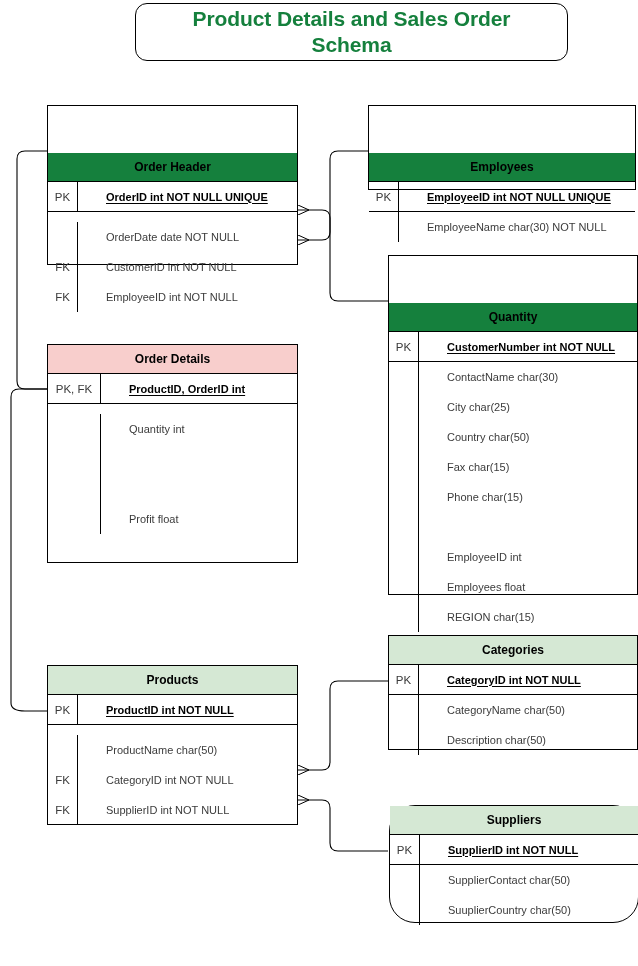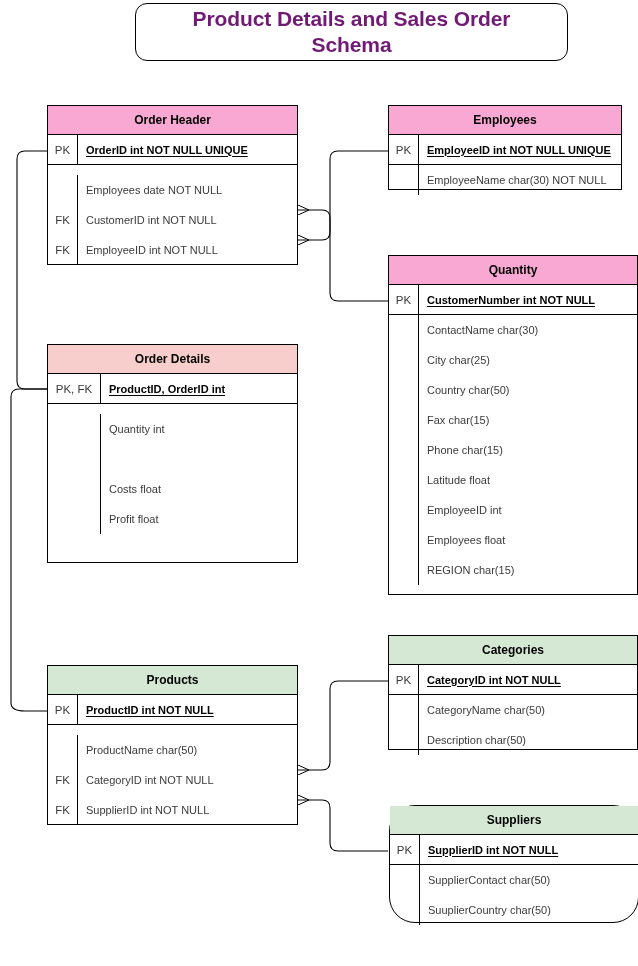--- a/index.html
+++ b/index.html
@@ -39,21 +39,21 @@
     border-radius: 12px;
     background: #ffffff;
     display: flex;
     align-items: center;
     justify-content: center;
     box-sizing: border-box;
   }
   .title-text {
     font-size: 21px;
     font-weight: bold;
-    color: #701a75;
+    color: #15803d;
     text-align: center;
     line-height: 26px;
     letter-spacing: -0.1px;
   }
 
   
   .entity {
     position: absolute;
     border: 1px solid #000000;
     background: #ffffff;
@@ -63,28 +63,29 @@
     height: 29px;
     border-bottom: 1px solid #000000;
     display: flex;
     align-items: center;
     justify-content: center;
     font-size: 12px;
     font-weight: bold;
     color: #000000;
     box-sizing: border-box;
   }
-  .ent-header.blue  { background: #f9a8d4; }
+  .ent-header.blue  { background: #15803d; margin-top: 47px; }
   .ent-header.pink  { background: #f8cecc; }
   .ent-header.green { background: #d5e8d4; }
 
   .ent-row {
     display: flex;
     height: 30px;
     box-sizing: border-box;
+    gap: 20px;
   }
   .ent-row.pk-row {
     border-bottom: 1px solid #000000;
   }
   .ent-body-wrap {
     display: block;
   }
   .ent-body-wrap .ent-row:first-child {
     padding-top: 0;
   }
@@ -159,34 +160,34 @@
   <div class="entity" style="left:47px; top:105px; width:251px; height:160px;">
     <div class="ent-header blue">Order Header</div>
     <div class="ent-row pk-row">
       <div class="key-cell w-narrow">PK</div>
       <div class="attr-cell pk">OrderID int  NOT NULL UNIQUE</div>
     </div>
     <div class="ent-body-wrap">
       <div class="ent-pad"></div>
       <div class="ent-row">
         <div class="key-cell w-narrow"></div>
-        <div class="attr-cell">Employees date NOT NULL</div>
+        <div class="attr-cell">OrderDate date NOT NULL</div>
       </div>
       <div class="ent-row">
         <div class="key-cell w-narrow">FK</div>
         <div class="attr-cell">CustomerID int NOT NULL</div>
       </div>
       <div class="ent-row">
         <div class="key-cell w-narrow">FK</div>
         <div class="attr-cell">EmployeeID int NOT NULL</div>
       </div>
     </div>
   </div>
 
-  <div class="entity" style="left:388px; top:105px; width:234px; height:85px;">
+  <div class="entity" style="left:368px; top:105px; width:268px; height:85px;">
     <div class="ent-header blue">Employees</div>
     <div class="ent-row pk-row">
       <div class="key-cell w-narrow">PK</div>
       <div class="attr-cell pk">EmployeeID int NOT NULL UNIQUE</div>
     </div>
     <div class="ent-body-wrap">
       <div class="ent-row">
         <div class="key-cell w-narrow"></div>
         <div class="attr-cell">EmployeeName char(30) NOT NULL</div>
       </div>
@@ -215,21 +216,20 @@
       <div class="ent-row">
         <div class="key-cell w-narrow"></div>
         <div class="attr-cell">Fax char(15)</div>
       </div>
       <div class="ent-row">
         <div class="key-cell w-narrow"></div>
         <div class="attr-cell">Phone char(15)</div>
       </div>
       <div class="ent-row">
         <div class="key-cell w-narrow"></div>
-        <div class="attr-cell">Latitude float</div>
       </div>
       <div class="ent-row">
         <div class="key-cell w-narrow"></div>
         <div class="attr-cell">EmployeeID int</div>
       </div>
       <div class="ent-row">
         <div class="key-cell w-narrow"></div>
         <div class="attr-cell">Employees float</div>
       </div>
       <div class="ent-row">
@@ -249,21 +249,20 @@
       <div class="ent-pad"></div>
       <div class="ent-row">
         <div class="key-cell w-wide"></div>
         <div class="attr-cell">Quantity int</div>
       </div>
       <div class="ent-row">
         <div class="key-cell w-wide"></div>
       </div>
       <div class="ent-row">
         <div class="key-cell w-wide"></div>
-        <div class="attr-cell">Costs float</div>
       </div>
       <div class="ent-row">
         <div class="key-cell w-wide"></div>
         <div class="attr-cell">Profit float</div>
       </div>
     </div>
   </div>
 
   <div class="entity" style="left:47px; top:665px; width:251px; height:160px;">
     <div class="ent-header green">Products</div>

